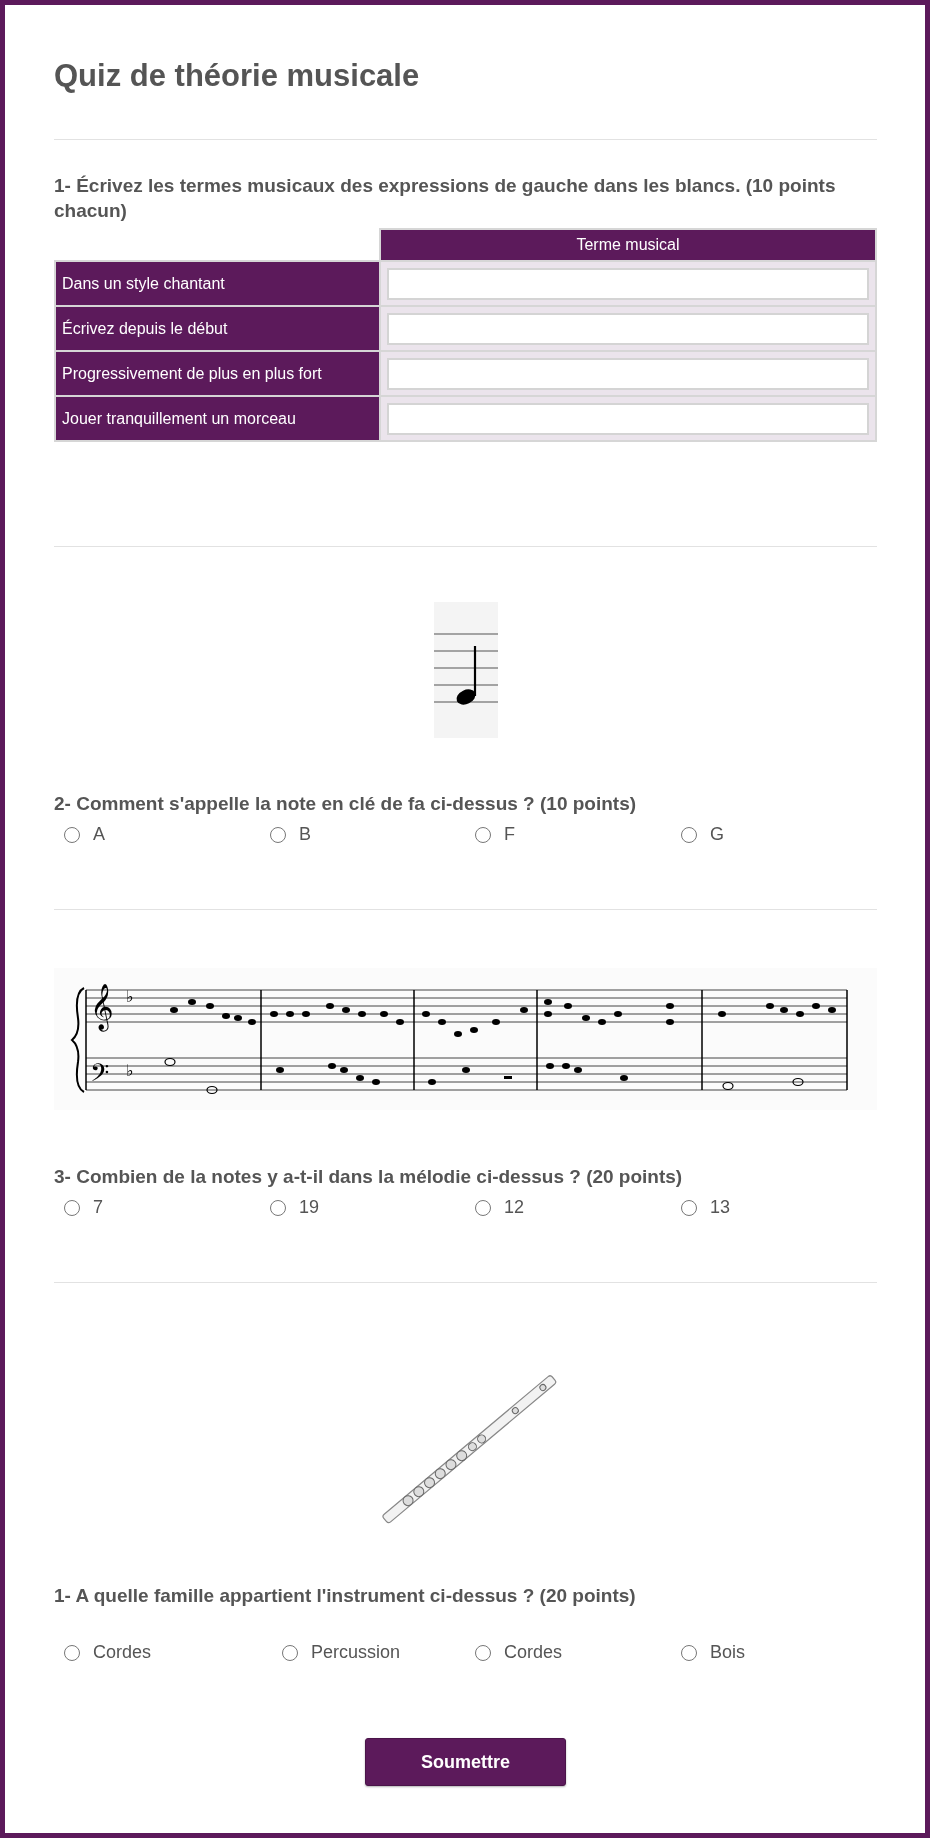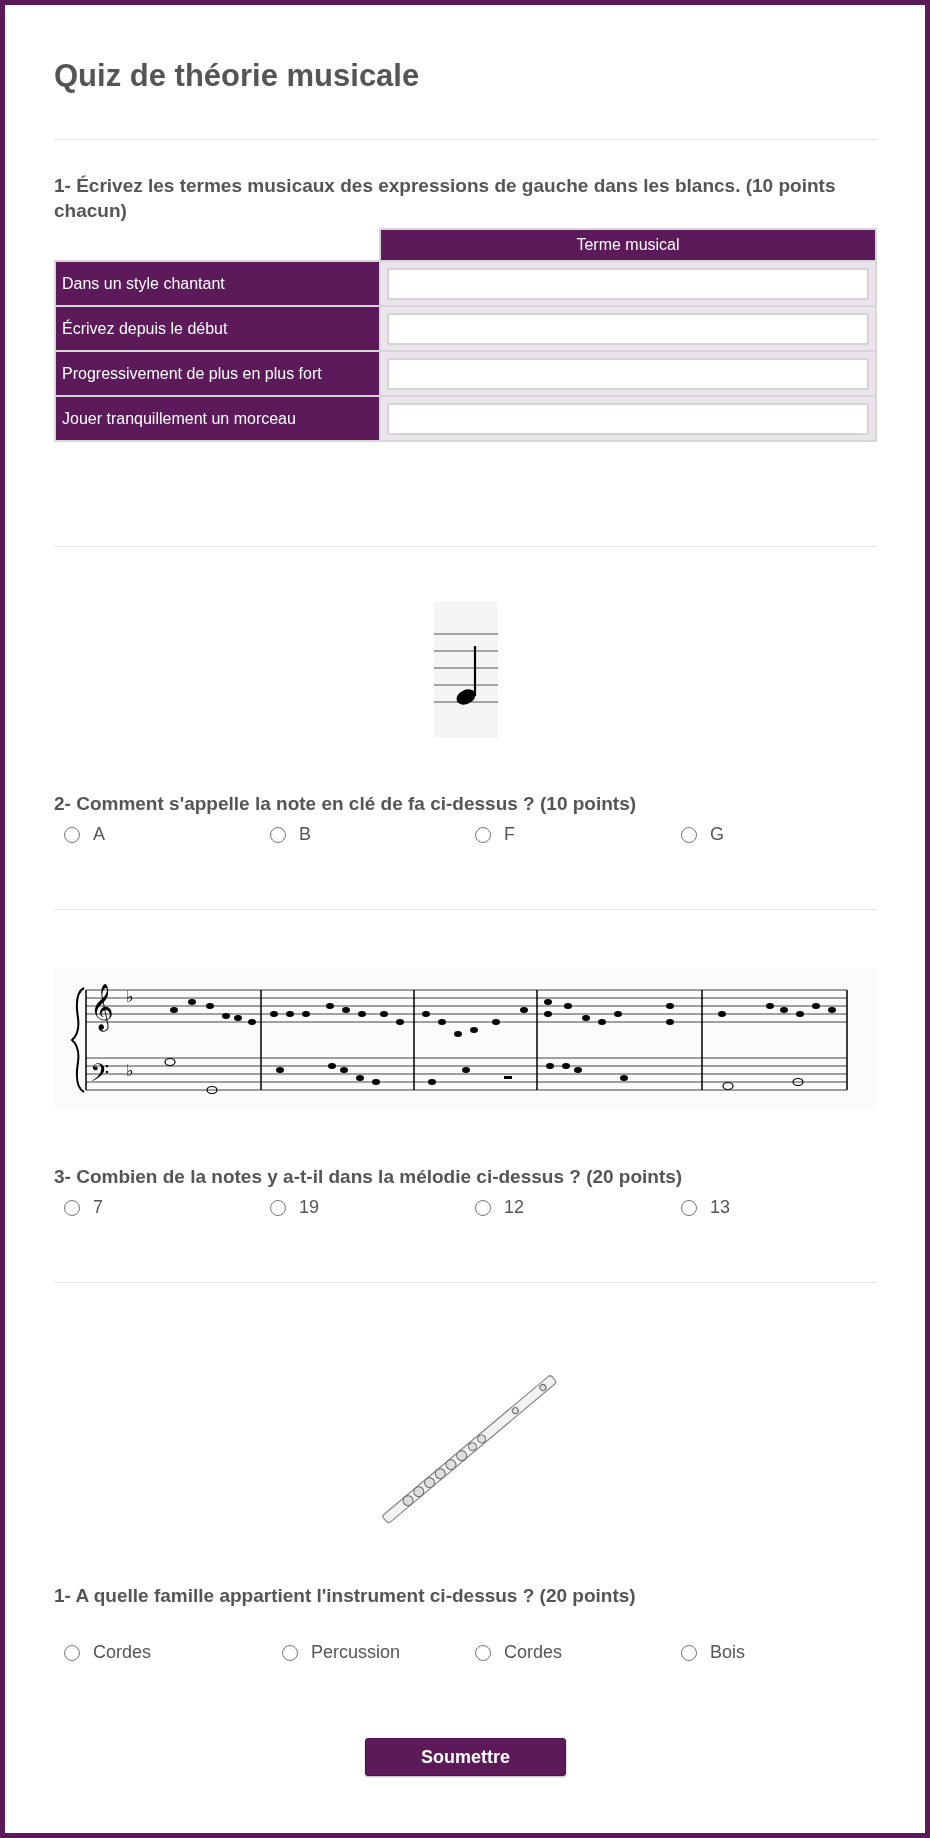--- a/index.html
+++ b/index.html
@@ -40,21 +40,21 @@
     font-family: "Liberation Sans", sans-serif; font-size: 15px; padding: 4px;
   }
   .options { position: absolute; left: 0; width: 823px; height: 24px; }
   .opt { position: absolute; top: 0; display: flex; align-items: center; font-size: 18px; color: #555; }
   .radio {
     width: 16px; height: 16px; border: 1px solid #777; border-radius: 50%;
     background: #fff; margin-left: 10px; margin-right: 13px;
   }
   .img-box { position: absolute; }
   .submit {
-    position: absolute; left: 365px; top: 1738px; width: 201px; height: 38px;
+    position: absolute; left: 365px; top: 1738px; width: 201px; height: 48px;
     background: #5c1a5b; color: #fff; font-family: "Liberation Sans", sans-serif;
     font-size: 18px; font-weight: bold; border: 1px solid #4a1449; border-radius: 3px;
     box-shadow: 0 1px 2px rgba(0,0,0,0.3); cursor: pointer;
   }
 </style>
 </head>
 <body>
 
 <div class="frame"></div>
 

